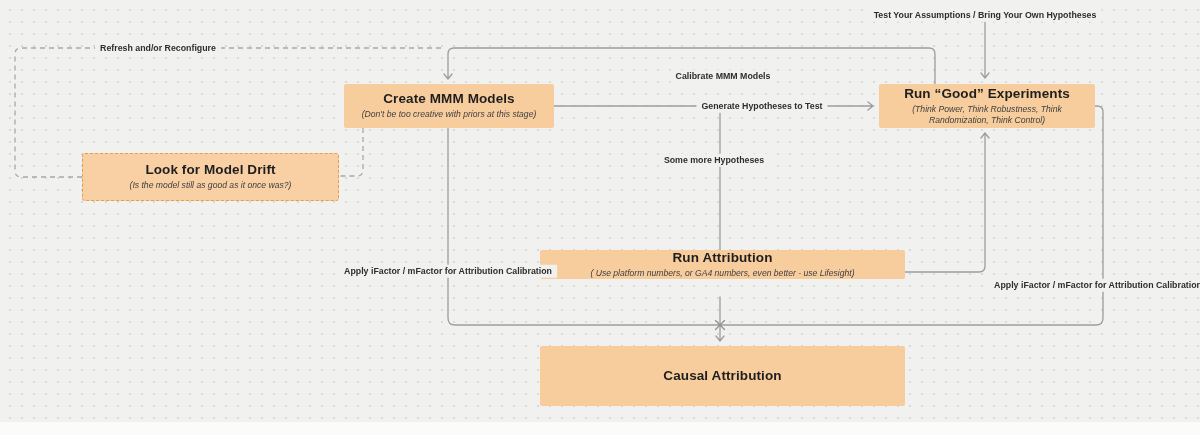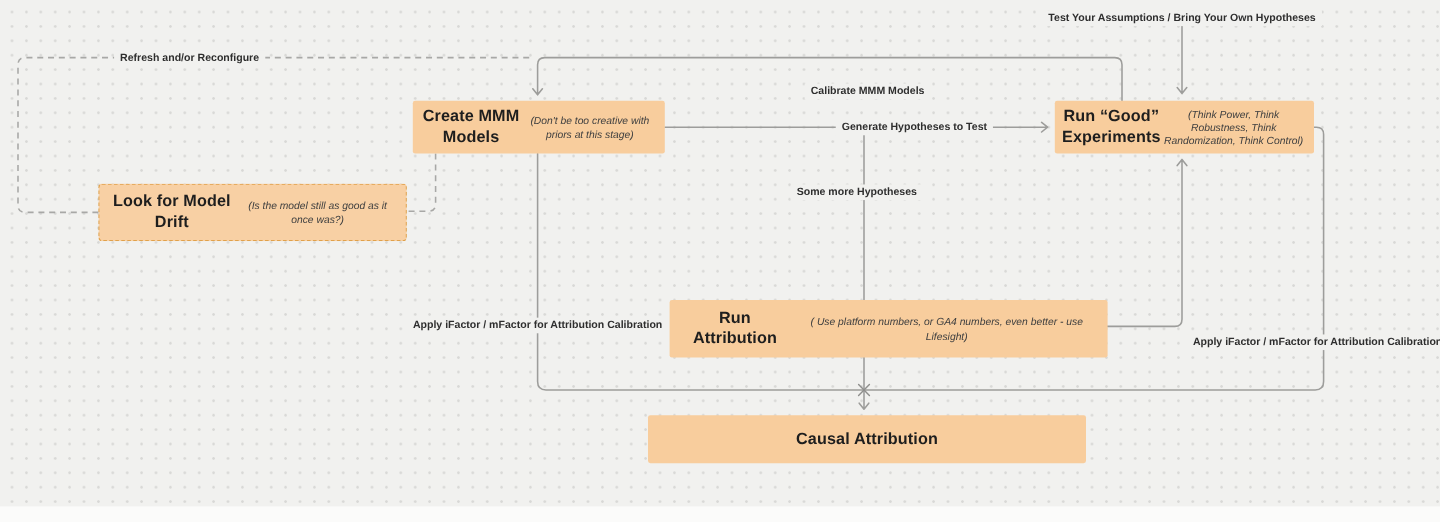--- a/index.html
+++ b/index.html
@@ -13,21 +13,21 @@
     background-image:radial-gradient(var(--grid-dot,#d8d8d6) 1px, transparent 1.2px);
     background-size:12px 12px;
     background-position:4px 4px;
   }
   svg.wires{position:absolute;left:0;top:0;width:1200px;height:435px;}
   .conn{fill:none;stroke:var(--connector,#9d9d9b);stroke-width:1.3;stroke-linecap:round;stroke-linejoin:round;}
   .conn-dashed{fill:none;stroke:var(--connector-dashed,#a8a8a6);stroke-width:1.3;stroke-dasharray:5 4;stroke-linecap:butt;}
   .conn-x{fill:none;stroke:#8f8f8d;stroke-width:1.2;stroke-linecap:round;}
 
   .node{
-    position:absolute;display:flex;flex-direction:row;align-items:center;justify-content:center;
+    position:absolute;display:flex;flex-direction:column;align-items:center;justify-content:center;
     background:var(--node-fill,#f8cd9d);border-radius:2px;text-align:center;padding:14px 6px;box-sizing:border-box;
   }
   .node--dashed{
     background:var(--drift-fill,#f8d0a4);
     border:1.6px dashed var(--drift-border,#e0a14b);border-radius:3px;
   }
   .node-title{
     font-size:13.5px;font-weight:700;color:var(--title-text,#1e1e1e);line-height:1.25;letter-spacing:.1px;
   }
   .node-subtitle{
@@ -82,26 +82,26 @@
   <div class="node" style="left:879px;top:84px;width:216px;height:44px;">
     <div class="node-title">Run “Good” Experiments</div>
     <div class="node-subtitle">(Think Power, Think Robustness, Think Randomization, Think Control)</div>
   </div>
 
   <div class="node node--dashed" style="left:82px;top:153px;width:257px;height:48px;">
     <div class="node-title">Look for Model Drift</div>
     <div class="node-subtitle">(Is the model still as good as it once was?)</div>
   </div>
 
-  <div class="node" style="left:558px;top:250px;width:365px;height:48px;">
+  <div class="node" style="left:540px;top:250px;width:365px;height:29px;">
     <div class="node-title">Run Attribution</div>
     <div class="node-subtitle">( Use platform numbers, or GA4 numbers, even better - use Lifesight)</div>
   </div>
 
-  <div class="node" style="left:540px;top:346px;width:365px;height:40px;">
+  <div class="node" style="left:540px;top:346px;width:365px;height:60px;">
     <div class="node-title">Causal Attribution</div>
 
   </div>
 
   <div class="edge-label" style="left:985px;top:15px;">Test Your Assumptions / Bring Your Own Hypotheses</div>
   <div class="edge-label" style="left:158px;top:48px;">Refresh and/or Reconfigure</div>
   <div class="edge-label" style="left:723px;top:48px;margin-top:28px;">Calibrate MMM Models</div>
   <div class="edge-label" style="left:722px;top:106px;margin-left:40px;">Generate Hypotheses to Test</div>
   <div class="edge-label" style="left:714px;top:160px;">Some more Hypotheses</div>
   <div class="edge-label" style="left:448px;top:271px;">Apply iFactor / mFactor for Attribution Calibration</div>

